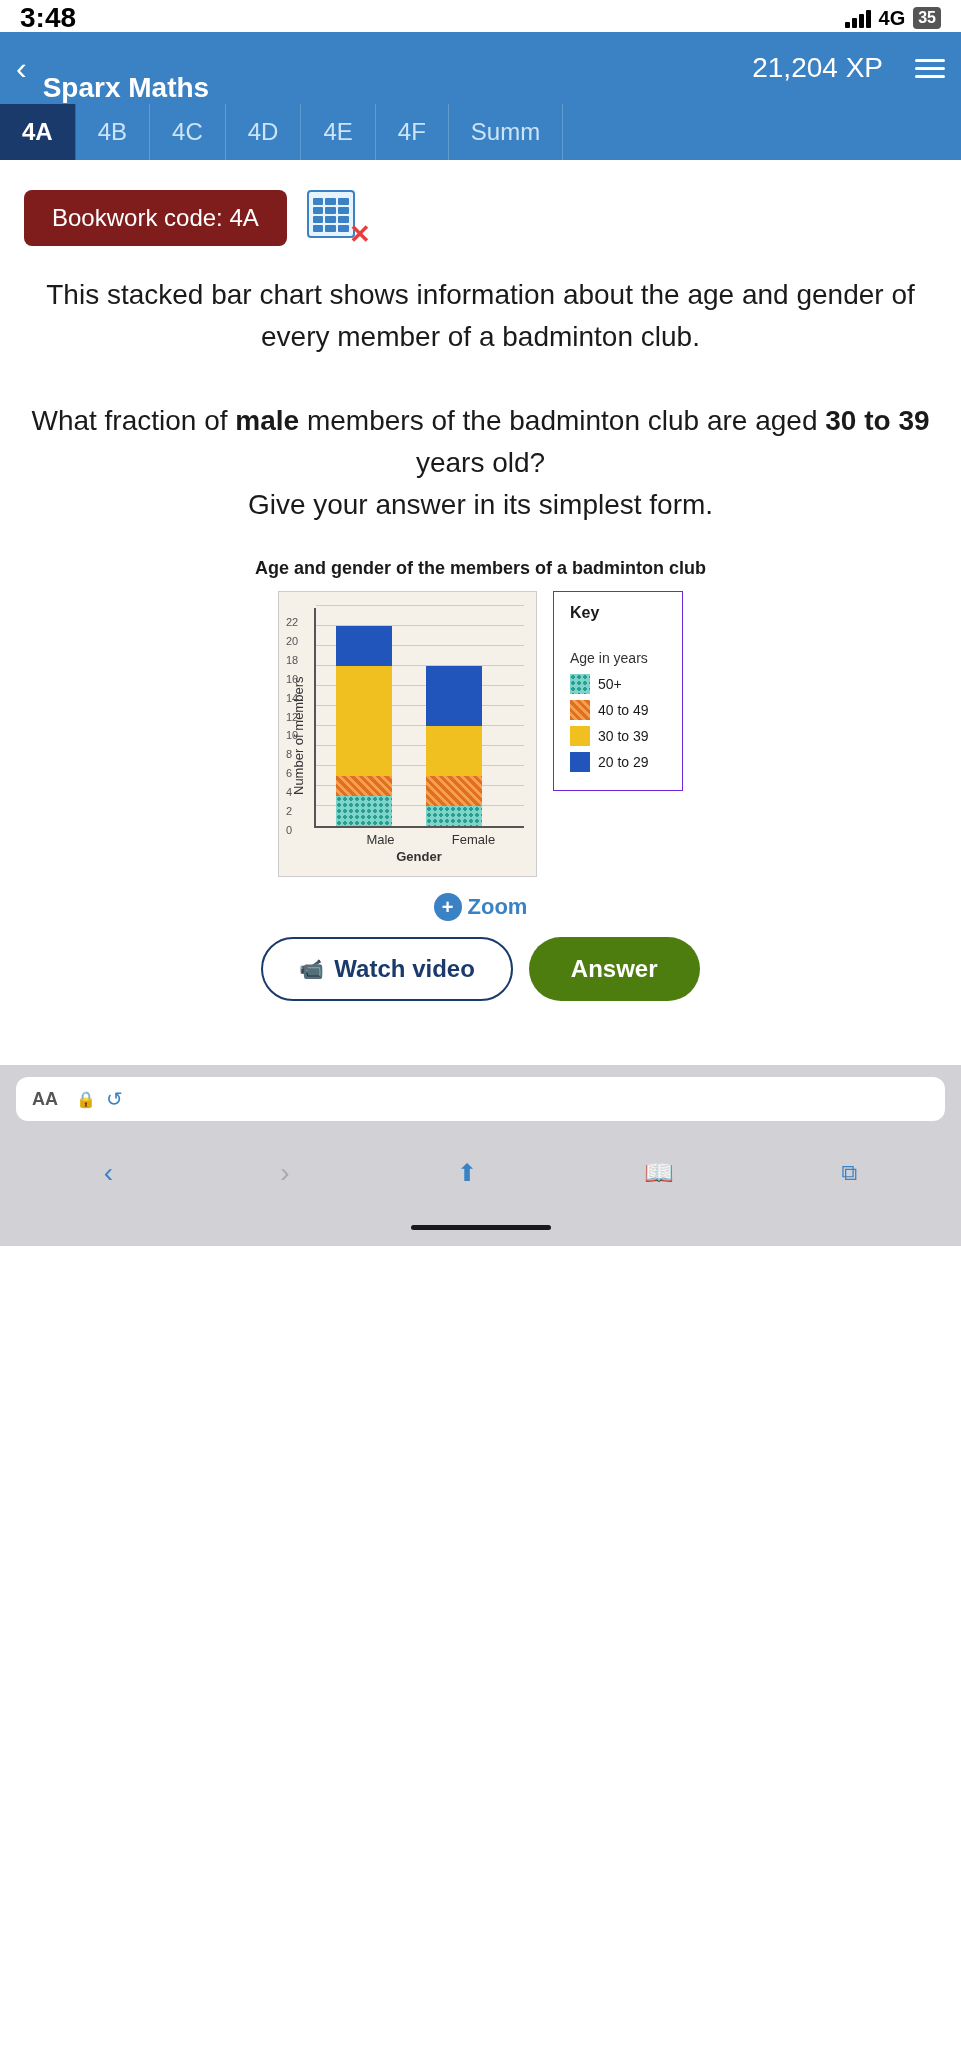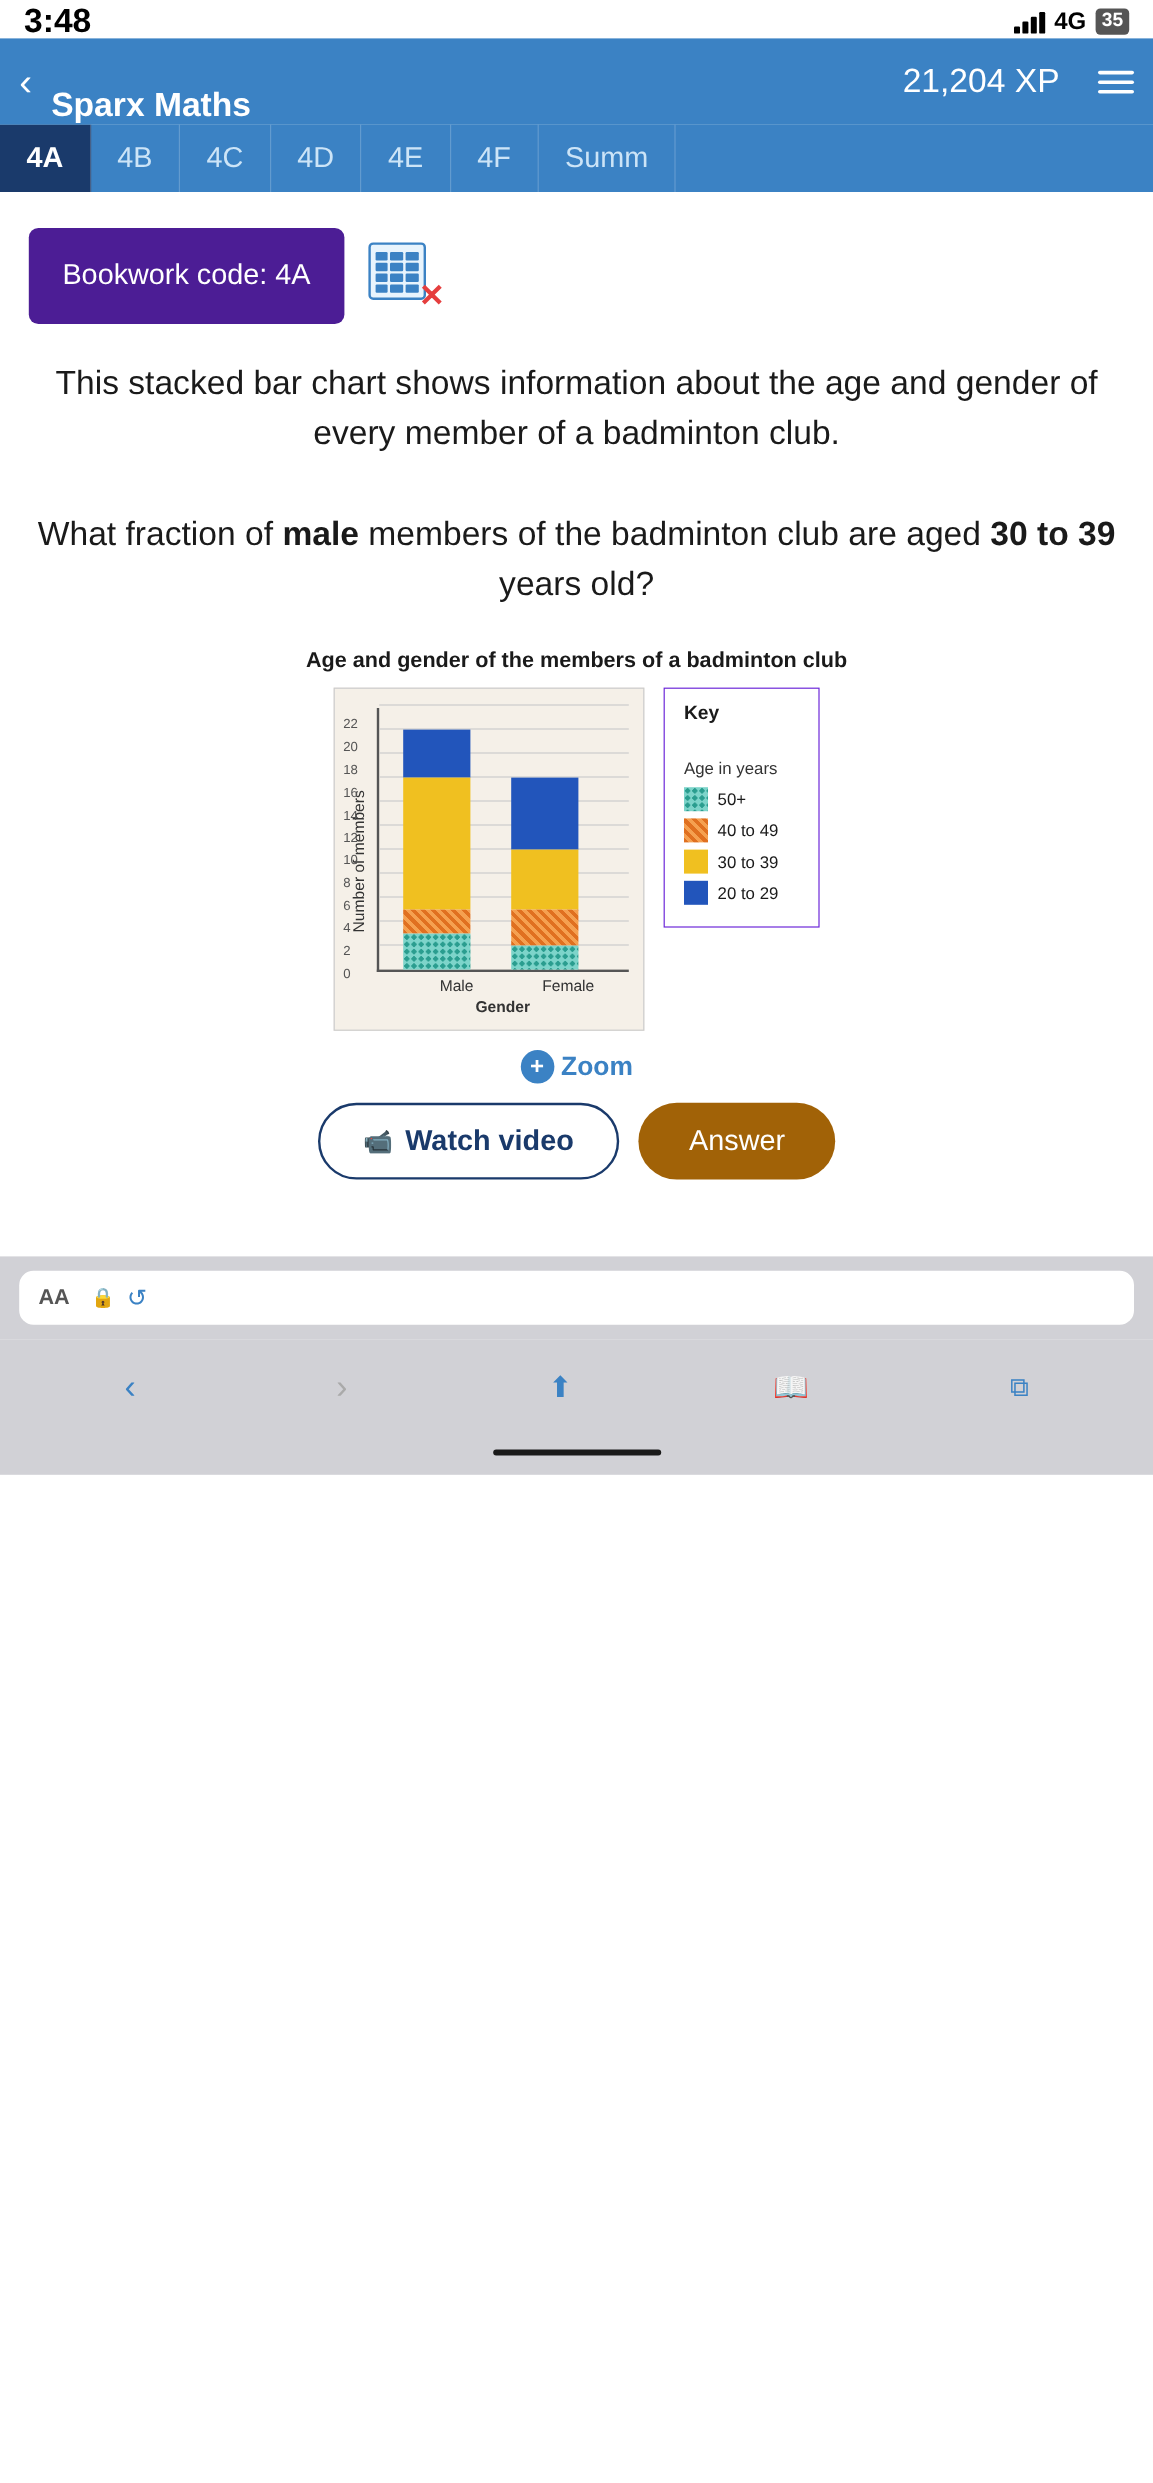--- a/index.html
+++ b/index.html
@@ -127,24 +127,24 @@
     }
 
     
     .bookwork-row {
       display: flex;
       align-items: center;
       gap: 20px;
       margin-bottom: 28px;
     }
     .bookwork-badge {
-      background: #4c1d95;
+      background: #7f1d1d;
       color: #fff;
       font-size: 24px;
-      padding: 26px 28px;
+      padding: 14px 28px;
       border-radius: 8px;
     }
     .calc-icon {
       position: relative;
       width: 56px;
       height: 56px;
     }
     .calc-body {
       width: 48px;
       height: 48px;
@@ -287,24 +287,24 @@
       font-size: 24px;
       font-weight: 700;
       padding: 16px 36px;
       border-radius: 50px;
       cursor: pointer;
       display: flex;
       align-items: center;
       gap: 10px;
     }
     .answer-btn {
-      background: #a16207;
+      background: #4d7c0f;
       color: #fff;
       font-size: 24px;
-      font-weight: 400;
+      font-weight: 700;
       padding: 16px 42px;
       border-radius: 50px;
       border: none;
       cursor: pointer;
     }
     .video-icon {
       font-size: 20px;
     }
 
     
@@ -450,20 +450,21 @@
         <div class="calc-dot"></div>
       </div>
       <span class="red-x">✕</span>
     </div>
   </div>
 
   <div class="question-text">
     <p>This stacked bar chart shows information about the age and gender of every member of a badminton club.</p>
     <br>
     <p>What fraction of <strong>male</strong> members of the badminton club are aged <strong>30 to 39</strong> years old?</p>
+    <p>Give your answer in its simplest form.</p>
   </div>
 
   <div class="chart-section">
     <div class="chart-title">Age and gender of the members of a badminton club</div>
     <div class="chart-container">
 
       <div class="chart-wrapper">
         <div style="display:flex;align-items:stretch;gap:4px;">
 
           <div class="y-axis-label">Number of members</div>

